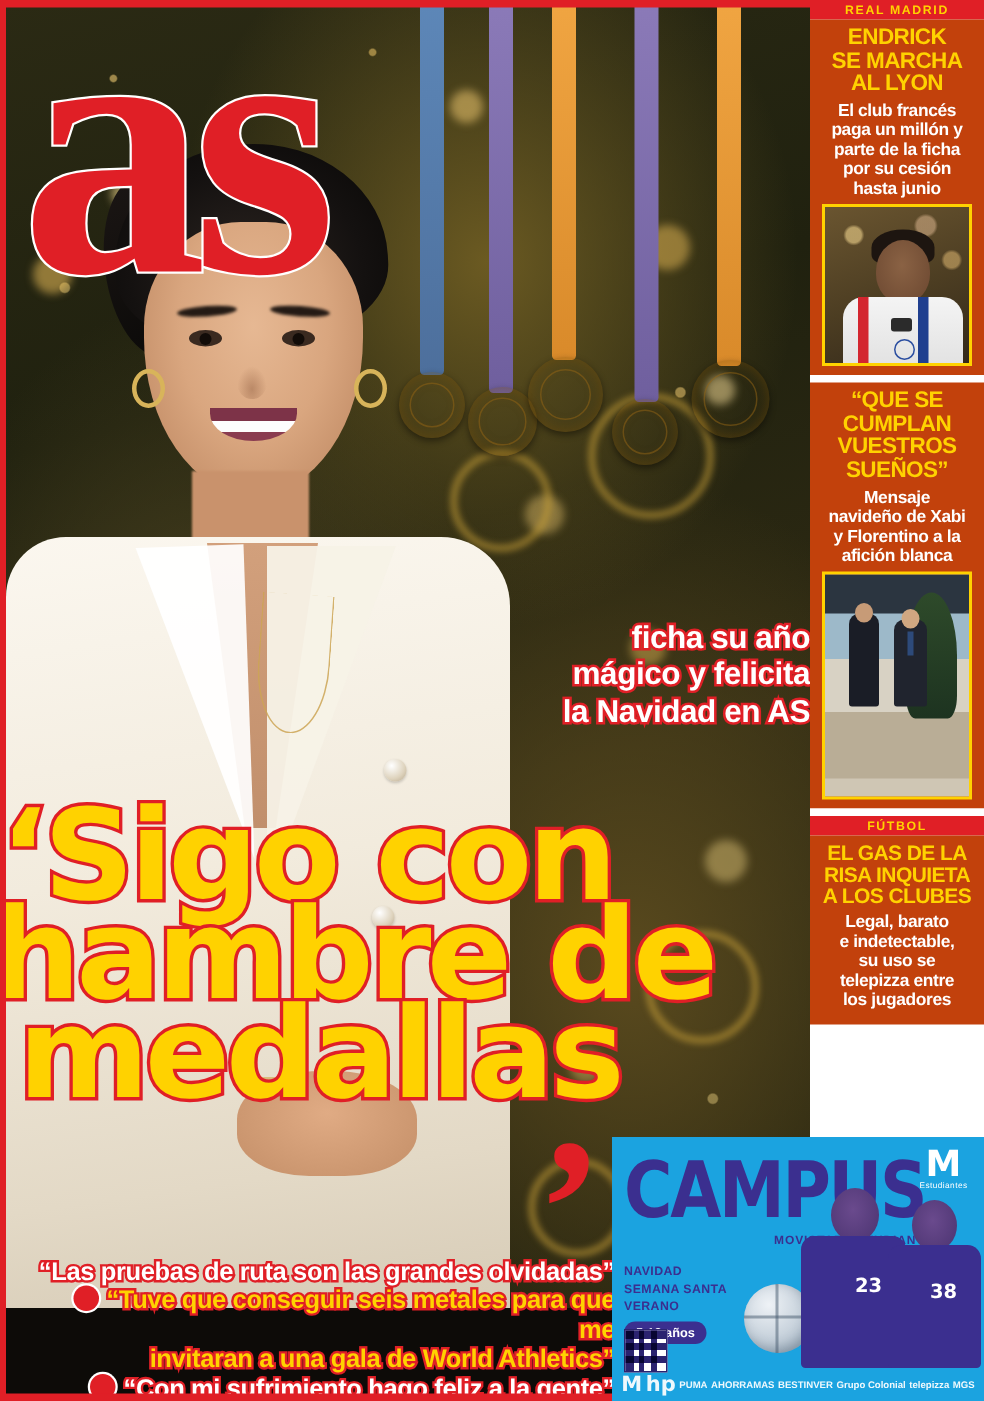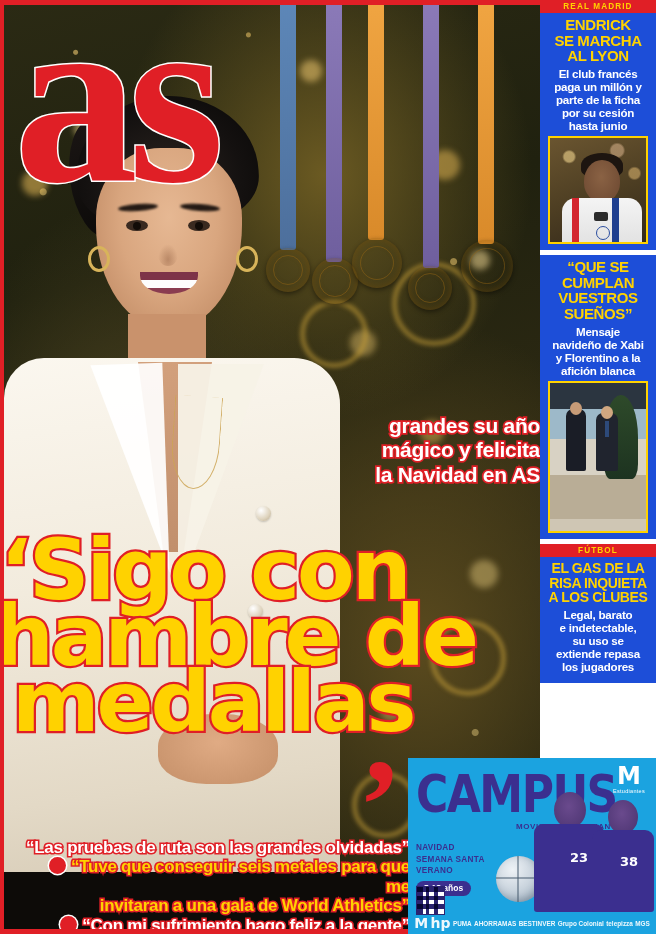--- a/index.html
+++ b/index.html
@@ -108,21 +108,21 @@
     -webkit-text-stroke:3.2px #e01f26;paint-order:stroke fill;letter-spacing:-.25px;text-align:right;}
   .bq-white{color:#ffffff;}
   .bq-yellow{color:#ffd200;margin-left:25px;}
   .bdot{display:inline-block;width:17px;height:17px;border-radius:50%;background:#e01f26;
     vertical-align:-2px;margin-right:5px;-webkit-text-stroke:0;box-shadow:0 0 0 1.5px #fff;}
 
   
   .sidebar{position:absolute;right:0;top:0;width:116px;height:934px;background:#ffffff;z-index:20;}
   .tag{height:13px;background:#e01f26;color:#ffd200;font-size:8.2px;font-weight:700;
     letter-spacing:1.1px;text-align:center;line-height:13px;}
-  .panel{background:#1d4ed8;padding:4px 5px 6px;}
+  .panel{background:#c2410c;padding:4px 5px 6px;}
   .p-head{color:#ffd200;font-size:15px;font-weight:700;line-height:1.04;text-align:center;letter-spacing:-.4px;}
   .p-sub{color:#ffffff;font-size:11.6px;font-weight:700;line-height:1.13;text-align:center;
     margin-top:3px;letter-spacing:-.25px;}
   .thumb{border:2.5px solid #ffd200;margin:4px 3px 0;height:104px;overflow:hidden;position:relative;}
 
   
   .th-endrick{background:
       radial-gradient(circle at 20% 18%, rgba(255,225,150,.55) 0 5px, transparent 7px),
       radial-gradient(circle at 70% 12%, rgba(230,190,150,.5) 0 6px, transparent 8px),
       radial-gradient(circle at 88% 34%, rgba(255,210,130,.45) 0 5px, transparent 7px),
@@ -257,21 +257,21 @@
       <div class="button" style="left:232px;top:606px;"></div>
       <div class="hands"></div>
       <div class="watch"></div>
     </div>
 
     <div class="as-logo">as</div>
   </div>
 
   <div class="maria-block">
     <div class="maria-sub">
-      <div>grandes su año</div>
+      <div>ficha su año</div>
       <div>mágico y felicita</div>
       <div>la Navidad en AS</div>
     </div>
   </div>
 
   <div class="headline">
     <div class="ln ln-1"><span>‘</span><span>Sigo con</span></div>
     <div class="ln ln-2">hambre de</div>
     <div class="ln ln-3">medallas</div>
   </div>
@@ -352,21 +352,21 @@
     <div class="panel" style="padding-bottom:10px;">
       <div class="p-head" style="font-size:14px;">
         <div>EL GAS DE LA</div>
         <div>RISA INQUIETA</div>
         <div>A LOS CLUBES</div>
       </div>
       <div class="p-sub">
         <div>Legal, barato</div>
         <div>e indetectable,</div>
         <div>su uso se</div>
-        <div>extiende repasa</div>
+        <div>telepizza entre</div>
         <div>los jugadores</div>
       </div>
     </div>
   </div>
 
   <div class="ad">
     <div class="ad-campus">CAMPUS</div>
     <div class="ad-sub">MOVISTAR ESTUDIANTES</div>
 
     <div class="ad-mov">

